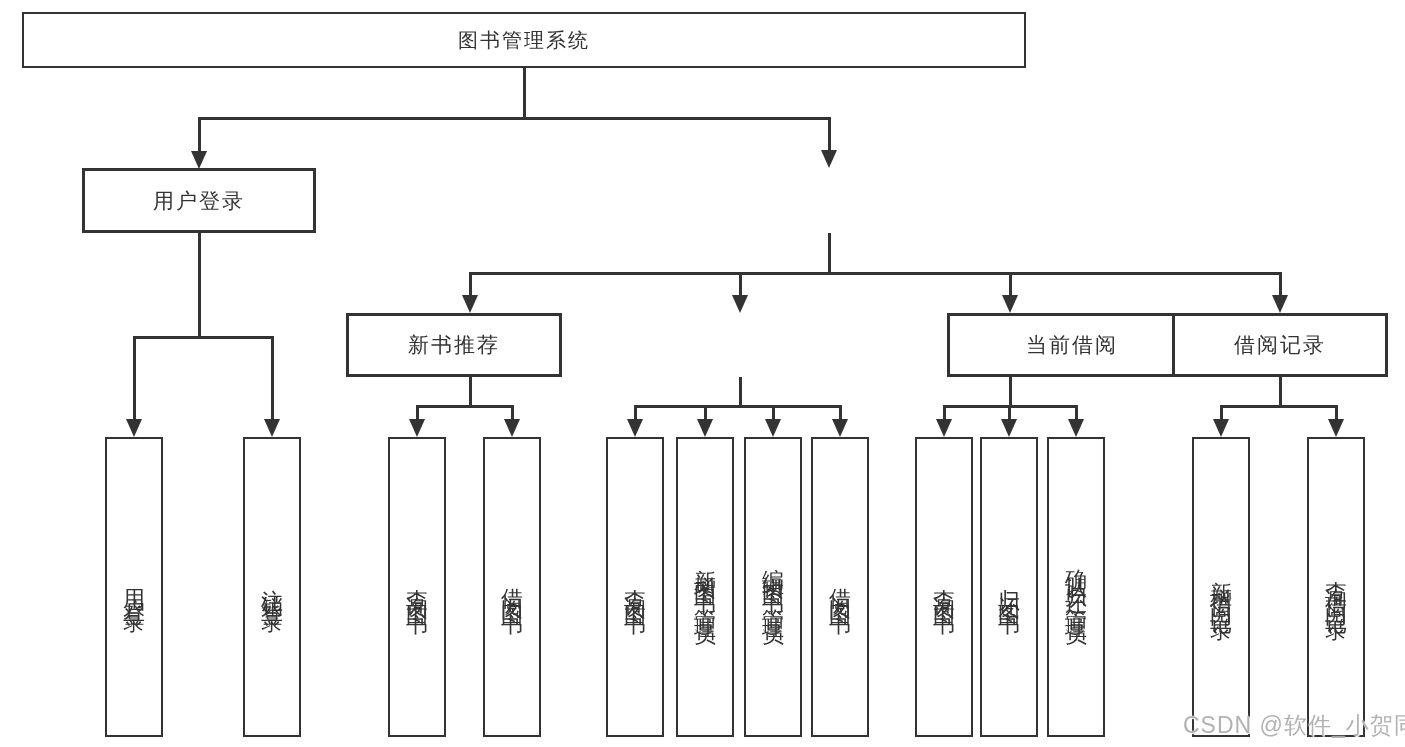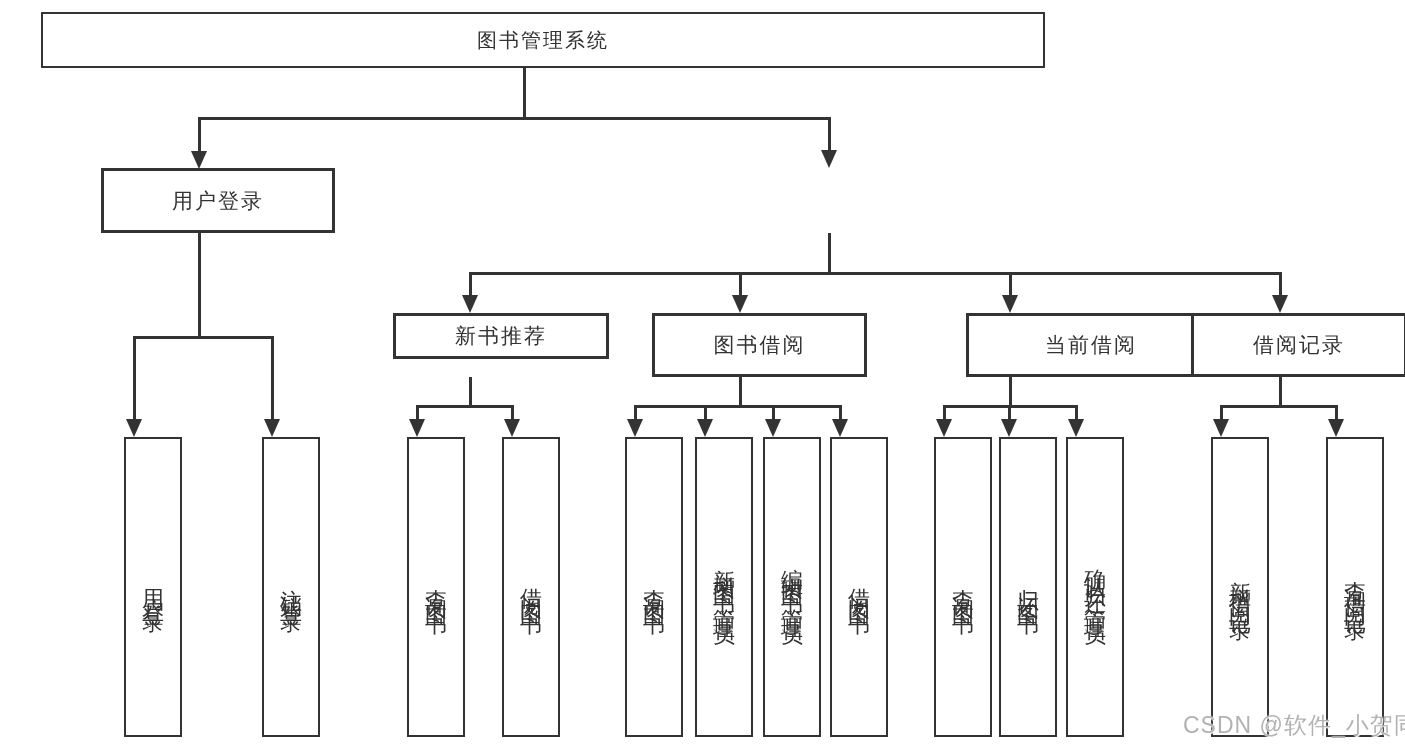--- a/index.html
+++ b/index.html
@@ -6,21 +6,20 @@
   .canvas {
     position:relative; width:1405px; height:747px; background:#ffffff;
     font-family:"Liberation Sans","DejaVu Sans",sans-serif; overflow:hidden;
     color:#333;
   }
   .box {
     position:absolute; background:#fff; border:3px solid #333;
     display:flex; align-items:center; justify-content:center;
     box-sizing:border-box; font-size:21px; letter-spacing:2px; color:#333;
     z-index:2;
-    margin-left:19px;
   }
   .root-box { border-width:2.5px; font-size:20px; }
   .vbox {
     border-width:2.5px;
     writing-mode:vertical-rl; text-orientation:mixed;
     font-size:22px; letter-spacing:8px; line-height:1.1;
   }
   .line { position:absolute; background:#333; z-index:1; }
   .arrow {
     position:absolute; width:0; height:0; z-index:1;
@@ -61,22 +60,21 @@
   <div class="line" style="left:468.5px;top:272px;width:813px;height:3px;"></div>
   <div class="line" style="left:468.5px;top:272px;width:3px;height:25px;"></div>
   <div class="arrow" style="left:462px;top:295px;"></div>
   <div class="line" style="left:738.5px;top:272px;width:3px;height:25px;"></div>
   <div class="arrow" style="left:732px;top:295px;"></div>
   <div class="line" style="left:1008.5px;top:272px;width:3px;height:25px;"></div>
   <div class="arrow" style="left:1002px;top:295px;"></div>
   <div class="line" style="left:1278.5px;top:272px;width:3px;height:25px;"></div>
   <div class="arrow" style="left:1272px;top:295px;"></div>
 
-  <div class="box" style="left:374px;top:313px;width:216px;height:46px;">新书推荐</div>
-  <div class="box" style="left:633px;top:313px;width:215px;height:64px;">图书借阅</div>
+  <div class="box" style="left:346px;top:313px;width:216px;height:64px;">新书推荐</div>
   <div class="box" style="left:947px;top:313px;width:250px;height:64px;">当前借阅</div>
   <div class="box" style="left:1172px;top:313px;width:216px;height:64px;">借阅记录</div>
 
   <div class="line" style="left:468.5px;top:377px;width:3px;height:31px;"></div>
   <div class="line" style="left:415.5px;top:405px;width:98px;height:3px;"></div>
   <div class="line" style="left:415.5px;top:405px;width:3px;height:16px;"></div>
   <div class="arrow" style="left:409px;top:419px;"></div>
   <div class="line" style="left:510.5px;top:405px;width:3px;height:16px;"></div>
   <div class="arrow" style="left:504px;top:419px;"></div>
 

